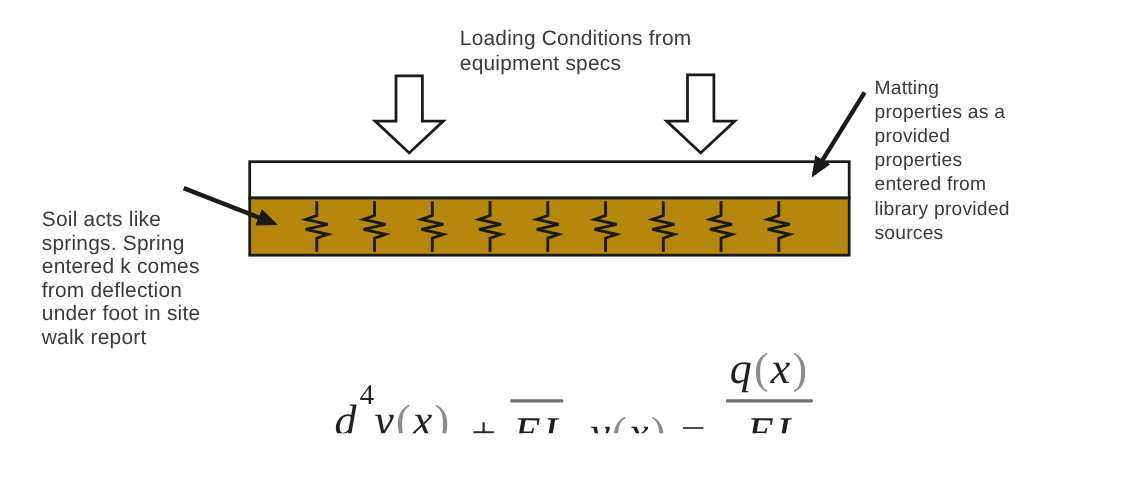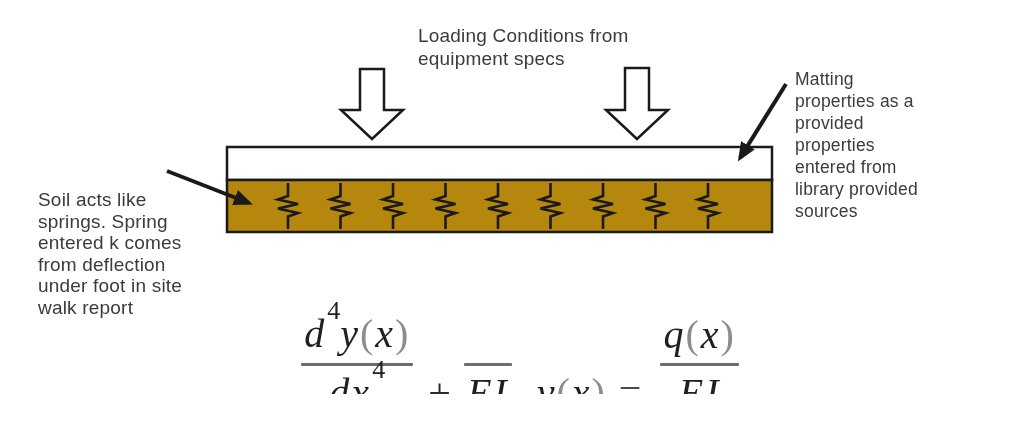--- a/index.html
+++ b/index.html
@@ -99,21 +99,20 @@
     <div class="line">entered from</div>
     <div class="line">library provided</div>
     <div class="line">sources</div>
   </div>
 
   <div class="eq">
 
     <span class="frac">
       <span class="num"><i>d</i><sup>4</sup><i>y</i><span class="gy">(</span><i>x</i><span class="gy">)</span></span>
       <span class="bar"></span>
-      <span class="den"><i>d</i><i>x</i><sup>4</sup></span>
     </span>
 
     <span class="op-plus">+</span>
 
     <span class="frac">
       <span class="bar"></span>
       <span class="den"><i>EI</i></span>
     </span>
 
     <span class="yx"><i>y</i><span class="gy">(</span><i>x</i><span class="gy">)</span></span>

